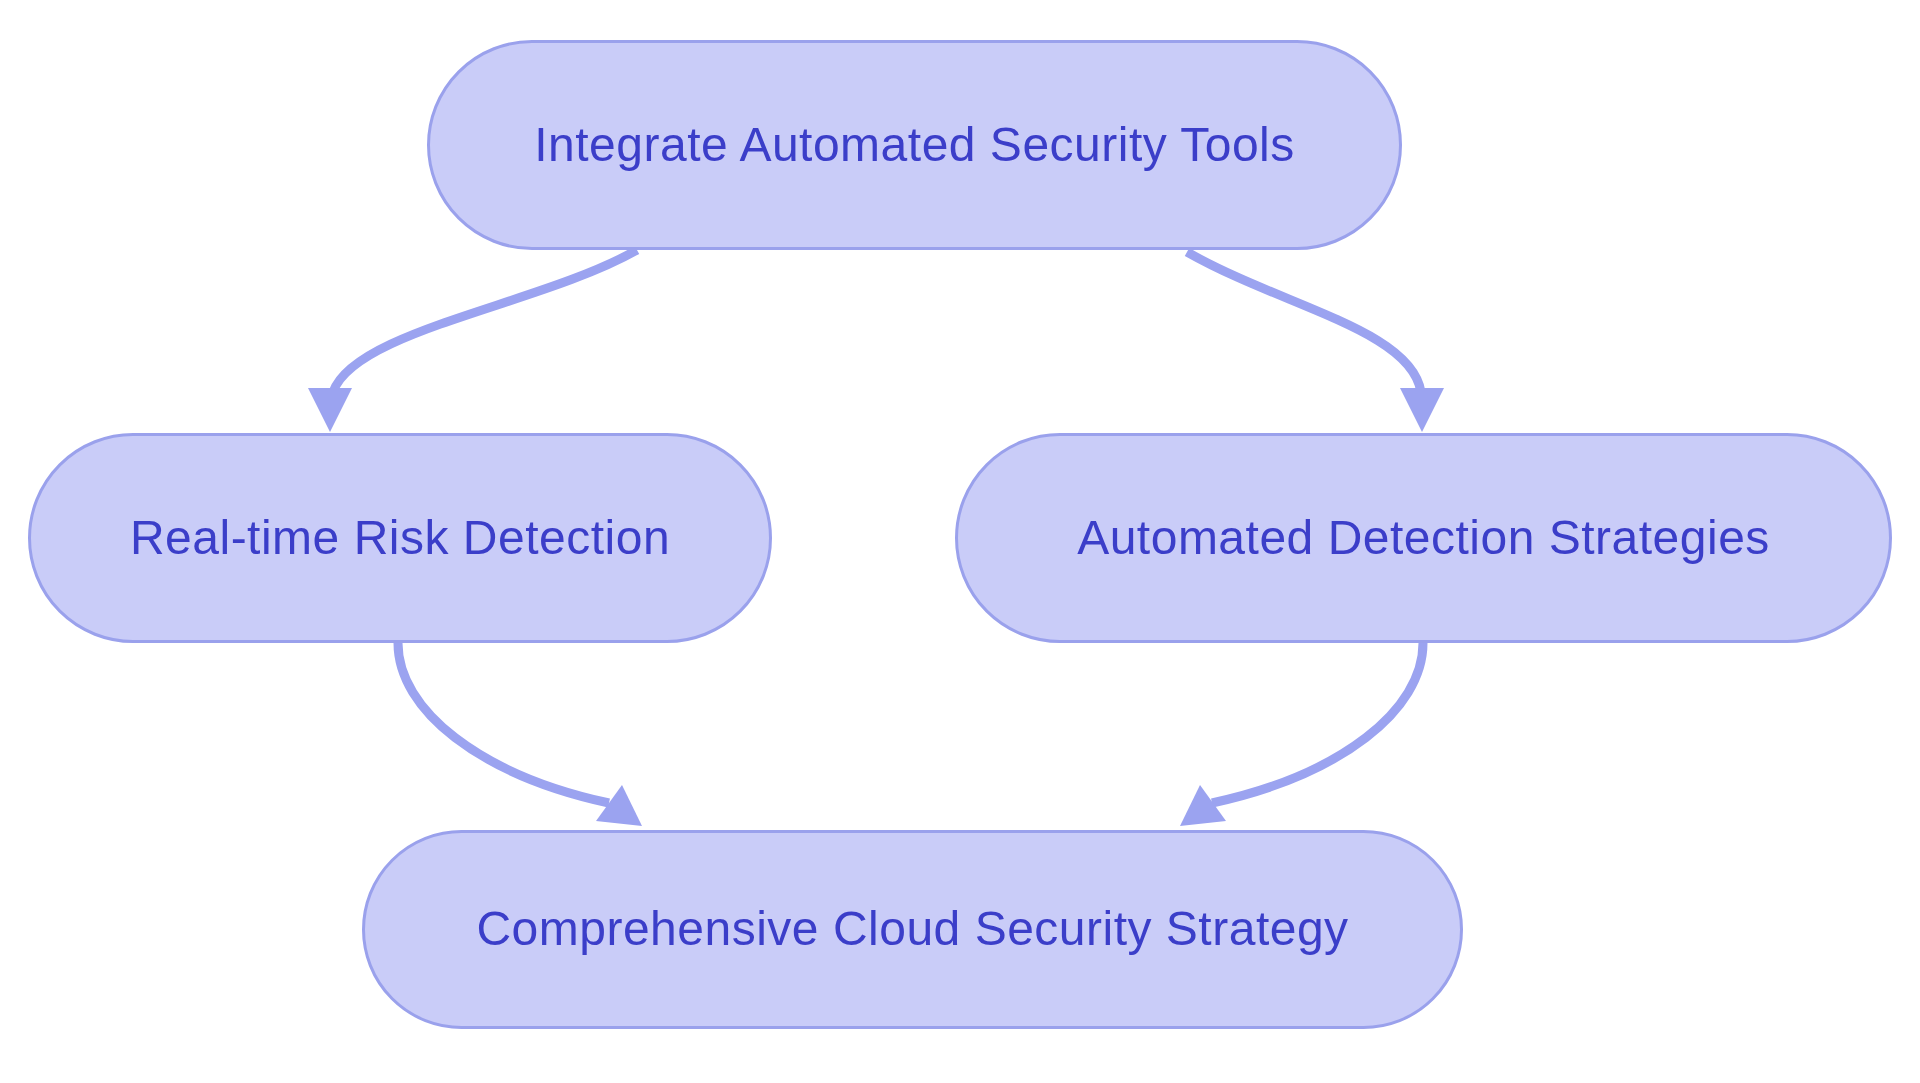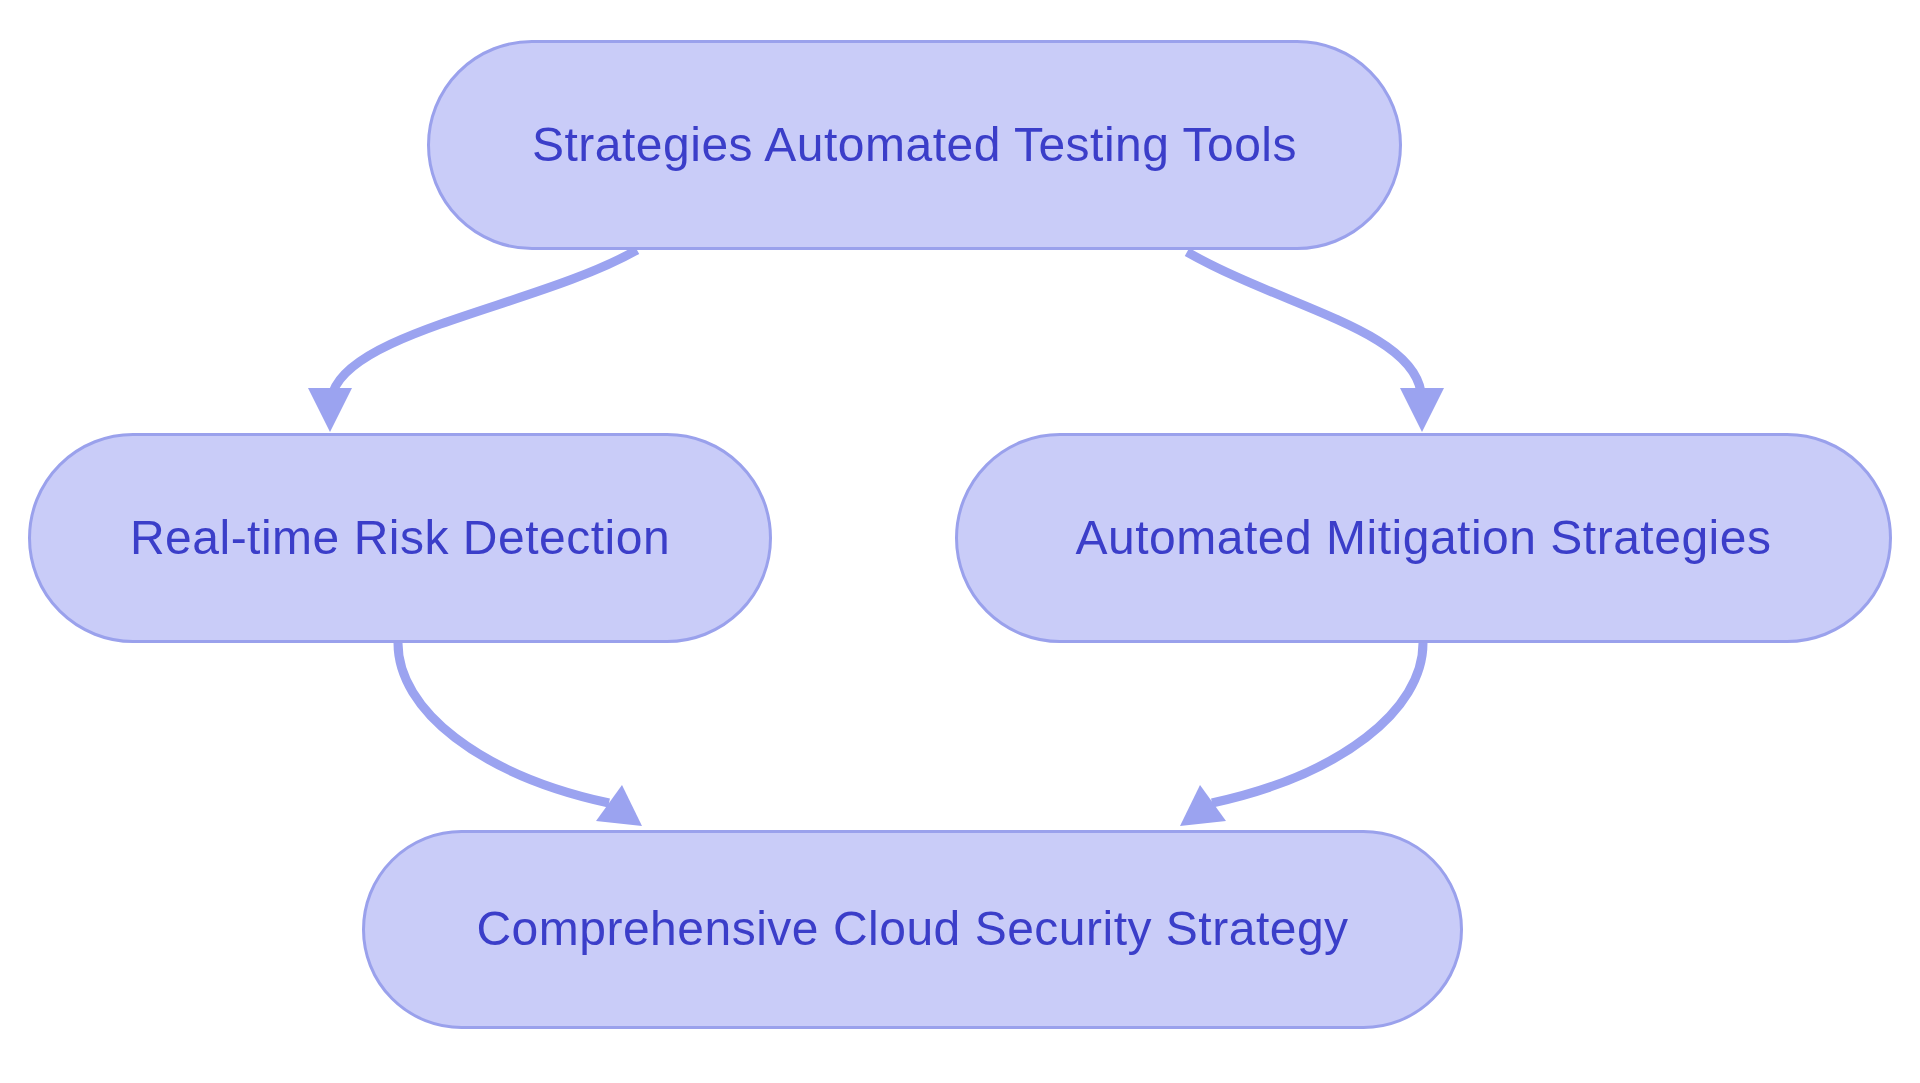--- a/index.html
+++ b/index.html
@@ -66,28 +66,28 @@
       <polygon points="596,821 622,785 642,826" fill="#9ba3f0"></polygon>
     </g>
 
     <g>
       <path d="M1423,643 C1423,710 1341,775 1212,803" fill="none" stroke-width="9" stroke="#9ba3f0"></path>
       <polygon points="1226,821 1200,785 1180,826" fill="#9ba3f0"></polygon>
     </g>
   </svg>
 
   <div class="node node-top">
-    <span>Strategies Automated Testing Tools</span>
+    <span>Integrate Automated Security Tools</span>
   </div>
 
   <div class="node node-left">
     <span>Real-time Risk Detection</span>
   </div>
 
   <div class="node node-right">
-    <span>Automated Mitigation Strategies</span>
+    <span>Automated Detection Strategies</span>
   </div>
 
   <div class="node node-bottom">
     <span>Comprehensive Cloud Security Strategy</span>
   </div>
 
 </div>
 
 </body></html>

